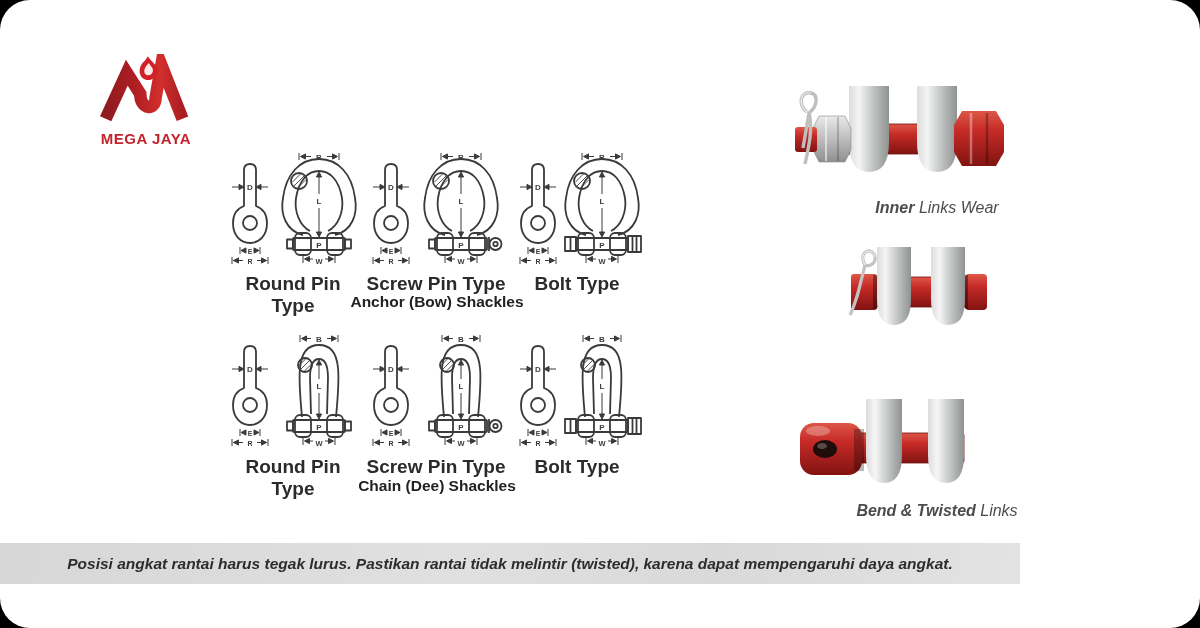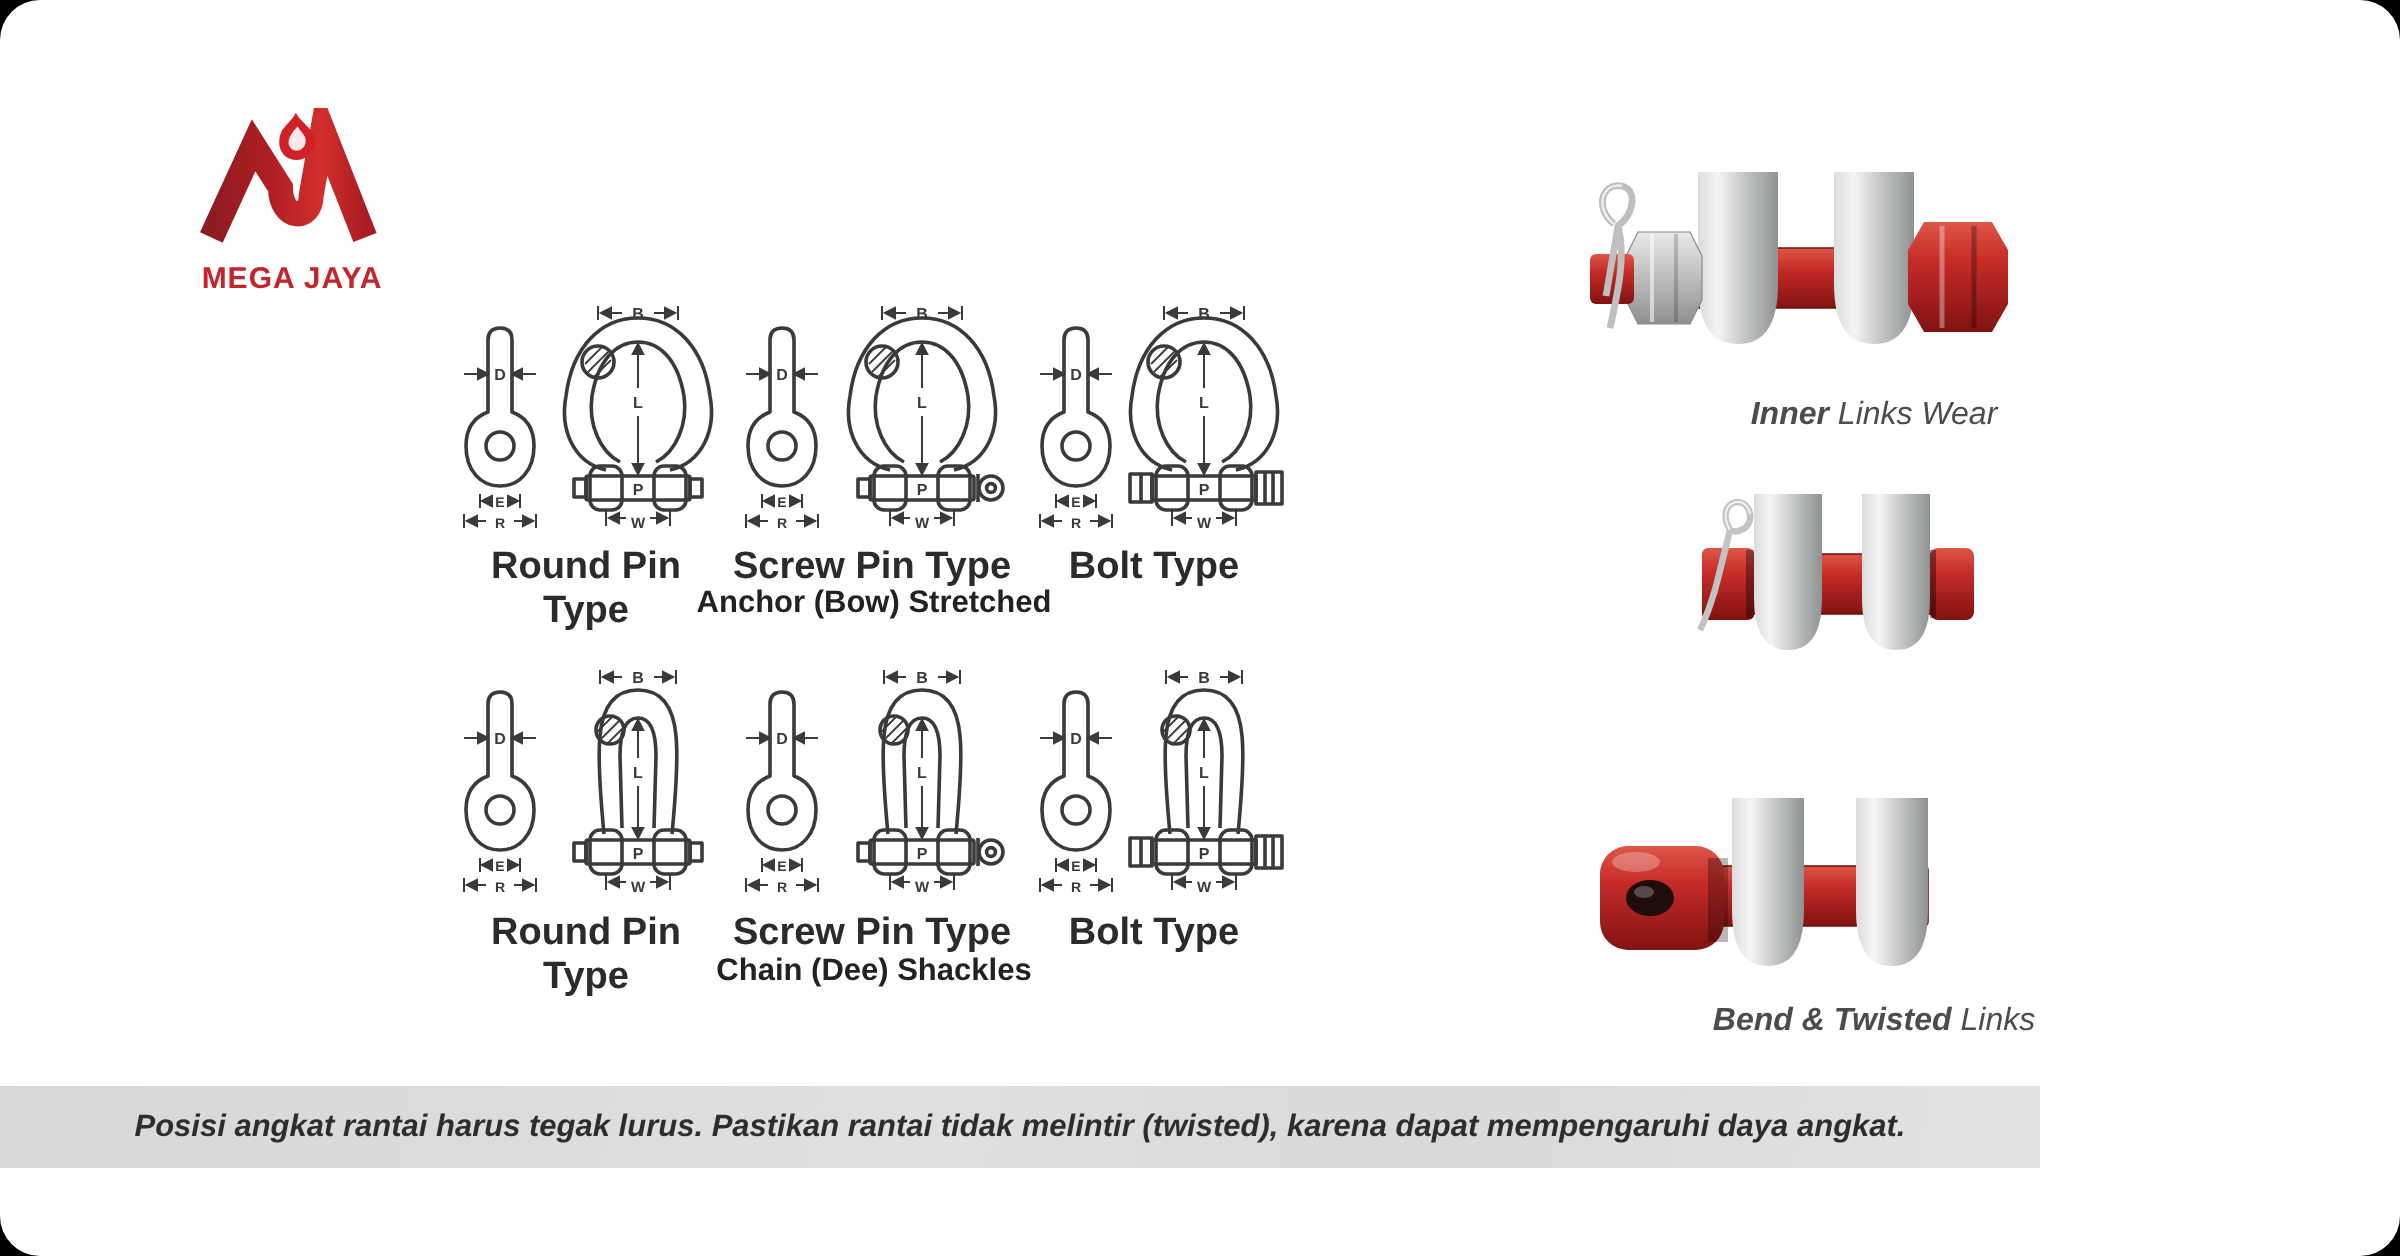--- a/index.html
+++ b/index.html
@@ -1,18 +1,18 @@
 <!DOCTYPE html>
 <html><head>
 <meta charset="utf-8">
 <style>
   html,body{margin:0;padding:0;}
   body{width:1200px;height:628px;background:#000;position:relative;overflow:hidden;
        font-family:"Liberation Sans",sans-serif;}
-  .card{position:absolute;inset:0;background:#fff;border-radius:20px;overflow:hidden;}
+  .card{position:absolute;inset:0;background:#fff;border-radius:30px;overflow:hidden;}
   
   .brand{position:absolute;left:96px;top:54px;width:100px;text-align:center;}
   .brand-name{margin-top:2px;font-weight:bold;font-size:15px;letter-spacing:.5px;color:#c4242b;}
   
   .dlabel{position:absolute;width:140px;text-align:center;font-weight:bold;font-size:19px;color:#2b2b2b;}
   .dtitle{position:absolute;width:260px;text-align:center;font-weight:bold;font-size:15.5px;color:#222;}
   .fig{position:absolute;}
   .diagram-wrap{position:absolute;inset:0;filter:blur(.25px);}
   svg text{font-family:"Liberation Sans",sans-serif;font-weight:bold;}
   
@@ -442,21 +442,21 @@
       <text x="42" y="7.5" font-size="8" text-anchor="middle" fill="#3a3a3a">B</text>
           <text x="42" y="55" font-size="8" text-anchor="middle" fill="#3a3a3a">L</text>
           <text x="42" y="95.5" font-size="8" text-anchor="middle" fill="#3a3a3a">P</text>
           <text x="42" y="112" font-size="7.5" text-anchor="middle" fill="#3a3a3a">W</text>
     </svg></div>
     </div>
 
   <div class="dlabel" style="left:223px;top:273px">Round Pin Type</div>
   <div class="dlabel" style="left:366px;top:273px">Screw Pin Type</div>
   <div class="dlabel" style="left:507px;top:273px">Bolt Type</div>
-  <div class="dtitle" style="left:307px;top:293px">Anchor (Bow) Stretched</div>
+  <div class="dtitle" style="left:307px;top:293px">Anchor (Bow) Shackles</div>
 
   <div class="dlabel" style="left:223px;top:456px">Round Pin Type</div>
   <div class="dlabel" style="left:366px;top:456px">Screw Pin Type</div>
   <div class="dlabel" style="left:507px;top:456px">Bolt Type</div>
   <div class="dtitle" style="left:307px;top:477px">Chain (Dee) Shackles</div>
 
   <div class="photo" style="left:793px;top:86px">
     <svg width="215" height="105" viewBox="0 0 215 105">
       <defs>
         <linearGradient id="p1s" x1="0" y1="0" x2="1" y2="0">

